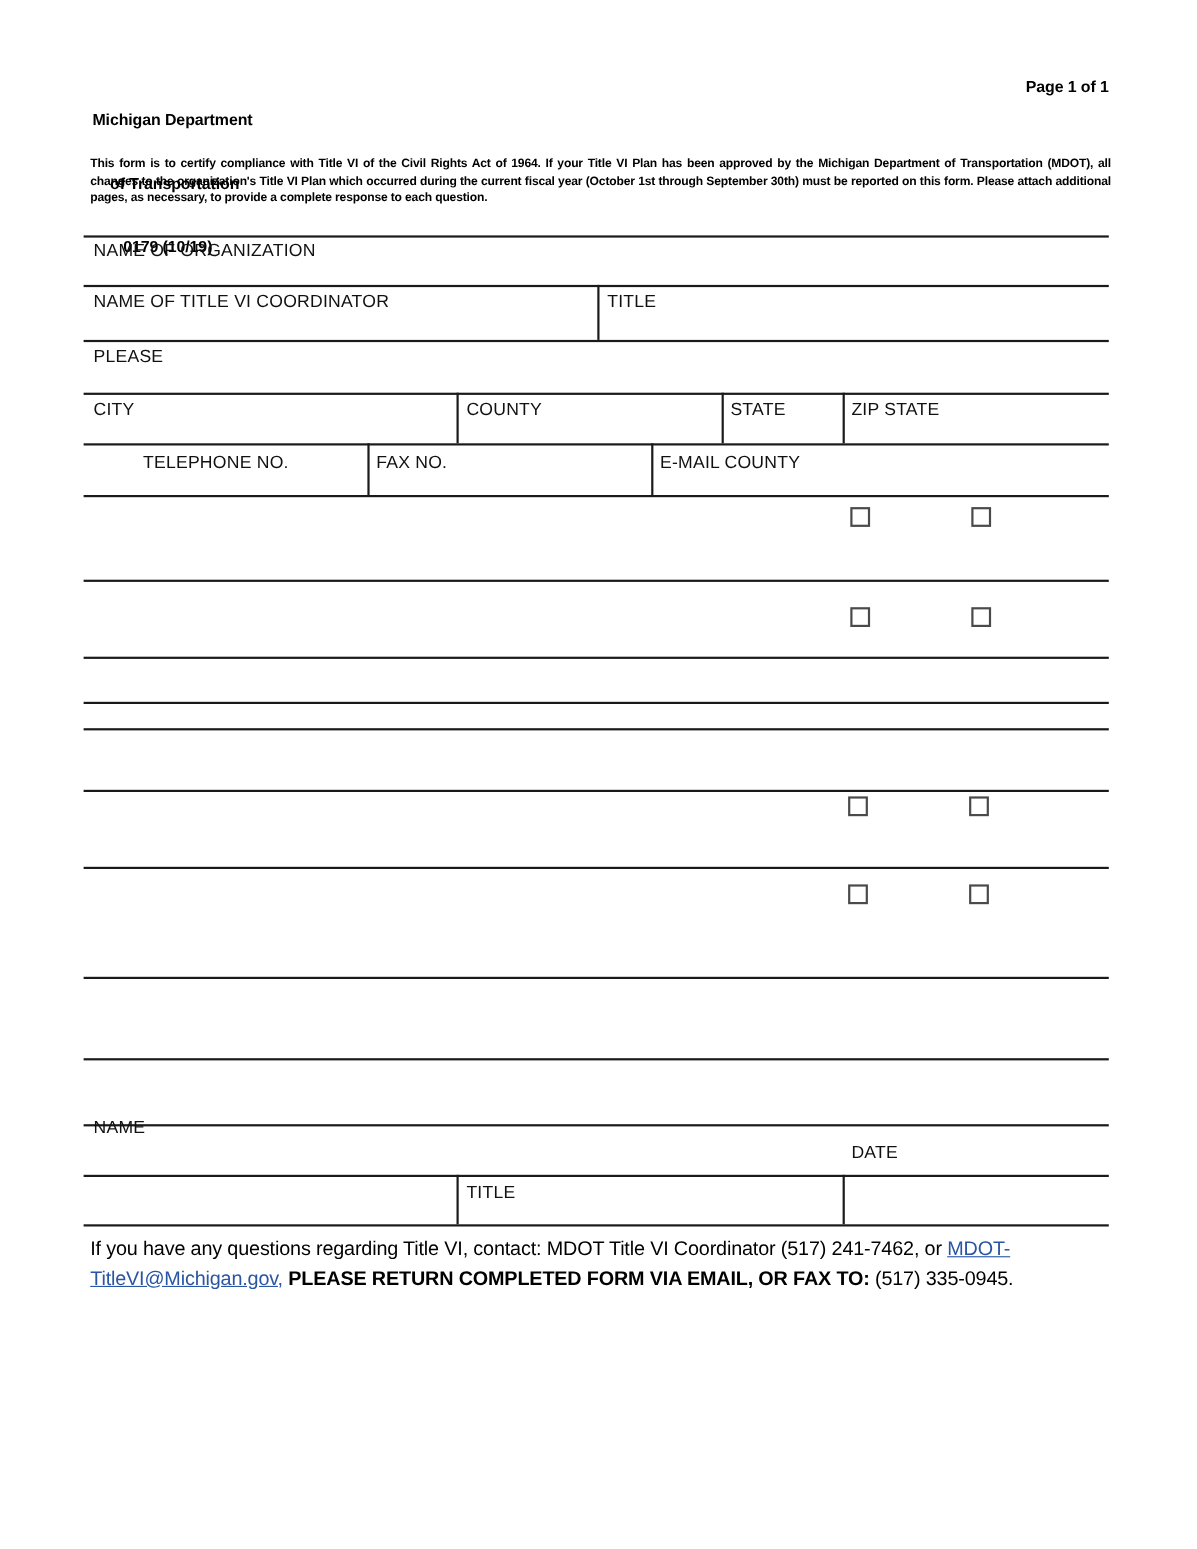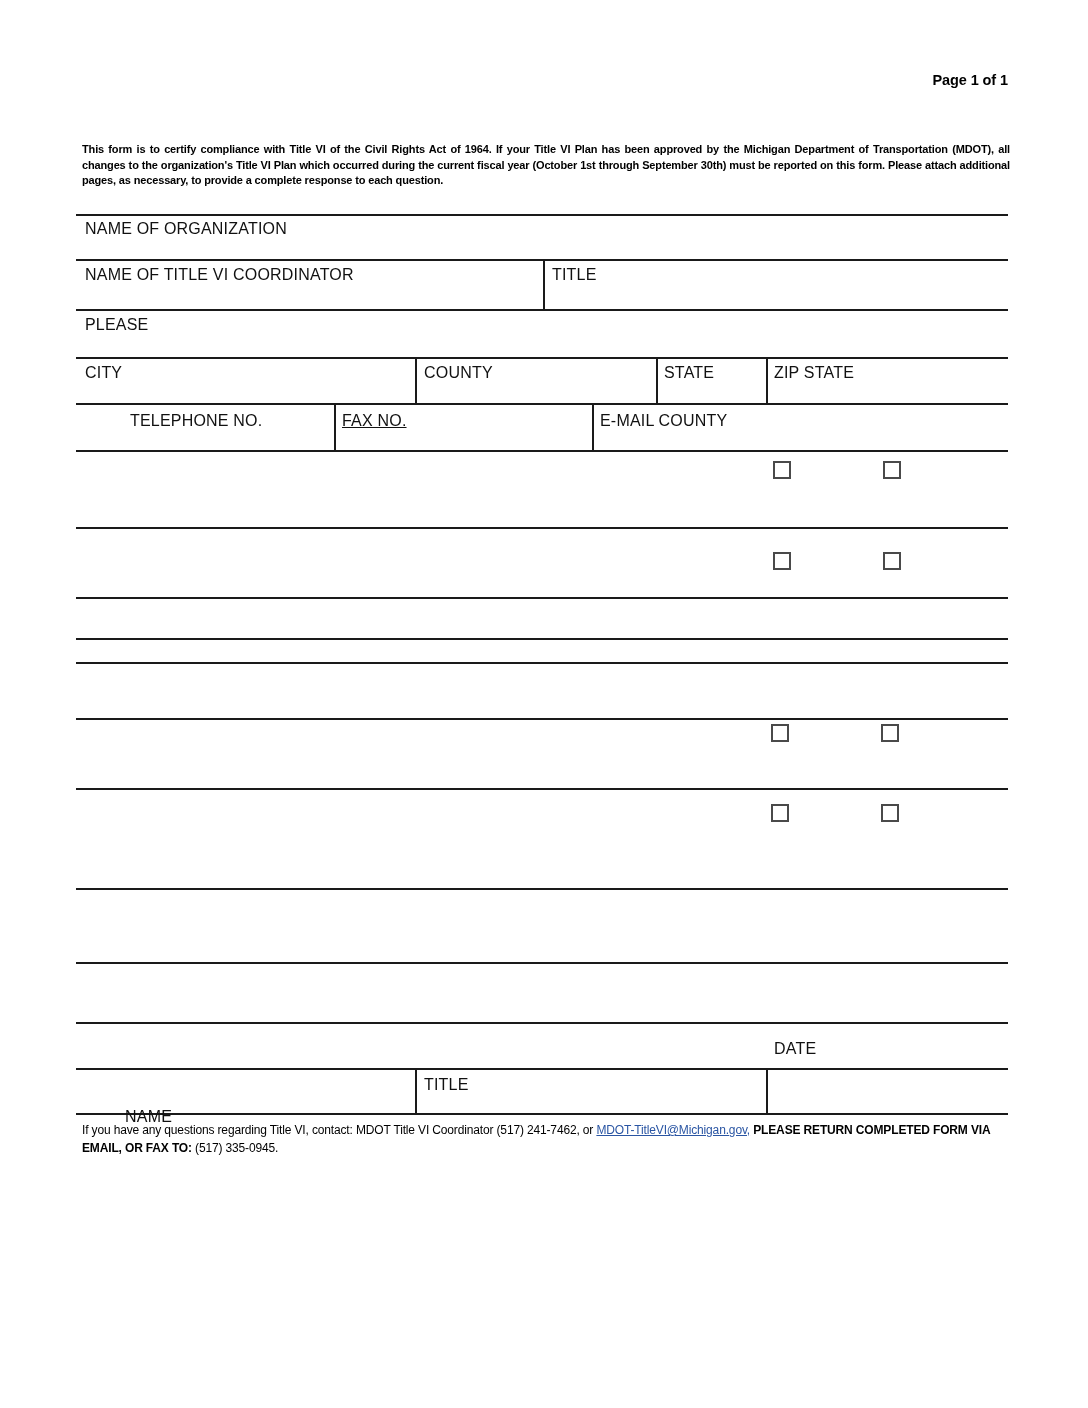--- a/index.html
+++ b/index.html
@@ -87,37 +87,42 @@
     background: #ffffff;
     box-sizing: content-box;
   }
 
   
   .footnote {
     position: absolute;
     left: 82px;
     top: 1122px;
     width: 928px;
-    font-size: 12px;
+    font-size: 18px;
     line-height: 1.48;
     letter-spacing: -0.15px;
     font-weight: 700;
   }
   .footnote .regular { font-weight: 400; }
   .footnote a.maillink {
     color: #2a55a3;
     text-decoration: underline;
     font-weight: 400;
   }
 </style>
 </head>
 <body>
 
 <div id="page">
 
+  <div class="agency-block">
+    <div class="agency-line-1">Michigan Department</div>
+    <div class="agency-line-2">of Transportation</div>
+    <div class="agency-line-3">0179 (10/19)</div>
+  </div>
 
   <div class="page-number">Page 1 of 1</div>
 
   <div class="intro">This form is to certify compliance with Title VI of the Civil Rights Act of 1964.  If your Title VI Plan  has been approved  by the Michigan Department of Transportation (MDOT), all changes to the organization's Title VI Plan which occurred during   the current fiscal year (October 1st through September 30th) must be reported on this form.  Please attach additional pages, as necessary, to provide a complete response to each question.</div>
 
   <div class="rule" style="top:214px;"></div>
   <div class="rule" style="top:259px;"></div>
   <div class="rule" style="top:309px;"></div>
   <div class="rule" style="top:357px;"></div>
   <div class="rule" style="top:403px;"></div>
@@ -145,21 +150,21 @@
 
   <div class="flabel" style="left:85px;  top:220px;">NAME OF ORGANIZATION</div>
   <div class="flabel" style="left:85px;  top:266px;">NAME OF TITLE VI COORDINATOR</div>
   <div class="flabel" style="left:552px; top:266px;">TITLE</div>
   <div class="flabel" style="left:85px;  top:316px;">PLEASE</div>
   <div class="flabel" style="left:85px;  top:364px;">CITY</div>
   <div class="flabel" style="left:424px; top:364px;">COUNTY</div>
   <div class="flabel" style="left:664px; top:364px;">STATE</div>
   <div class="flabel" style="left:774px; top:364px;">ZIP STATE</div>
   <div class="flabel" style="left:85px;  top:412px;margin-left:45px;">TELEPHONE NO.</div>
-  <div class="flabel" style="left:342px; top:412px;text-decoration:underline;">FAX NO.</div>
+  <div class="flabel" style="left:342px; top:412px;">FAX NO.</div>
   <div class="flabel" style="left:600px; top:412px;">E-MAIL COUNTY</div>
 
   <div style="position:absolute;left:85px;top:234px;width:916px;height:22px;"></div>
   <div style="position:absolute;left:85px;top:281px;width:450px;height:25px;"></div>
   <div style="position:absolute;left:552px;top:281px;width:448px;height:25px;"></div>
   <div style="position:absolute;left:85px;top:330px;width:916px;height:24px;"></div>
   <div style="position:absolute;left:85px;top:379px;width:326px;height:21px;"></div>
   <div style="position:absolute;left:424px;top:379px;width:228px;height:21px;"></div>
   <div style="position:absolute;left:664px;top:379px;width:98px;height:21px;"></div>
   <div style="position:absolute;left:774px;top:379px;width:226px;height:21px;"></div>
@@ -182,21 +187,21 @@
 
   <div class="cbox" style="left:773px; top:552px;"></div>
   <div class="cbox" style="left:883px; top:552px;"></div>
 
   <div class="cbox" style="left:771px; top:724px;"></div>
   <div class="cbox" style="left:881px; top:724px;"></div>
 
   <div class="cbox" style="left:771px; top:804px;"></div>
   <div class="cbox" style="left:881px; top:804px;"></div>
 
-  <div class="flabel" style="left:85px;  top:1108px;margin-left:40px;">NAME</div>
+  <div class="flabel" style="left:85px;  top:1017px;">NAME</div>
   <div class="flabel" style="left:424px; top:1076px;">TITLE</div>
   <div class="flabel" style="left:774px; top:1040px;">DATE</div>
 
   <div style="position:absolute;left:85px;top:1090px;width:326px;height:21px;"></div>
   <div style="position:absolute;left:424px;top:1090px;width:338px;height:21px;"></div>
   <div style="position:absolute;left:774px;top:1090px;width:226px;height:21px;"></div>
 
   <div class="footnote">
     <span class="regular">If you have any questions regarding Title VI, contact: MDOT Title VI Coordinator (517) 241-7462, or </span><a class="maillink" href="#">MDOT-TitleVI@Michigan.gov,</a><span> PLEASE RETURN COMPLETED FORM VIA EMAIL, OR FAX TO: </span><span class="regular">(517) 335-0945.</span>
   </div>

